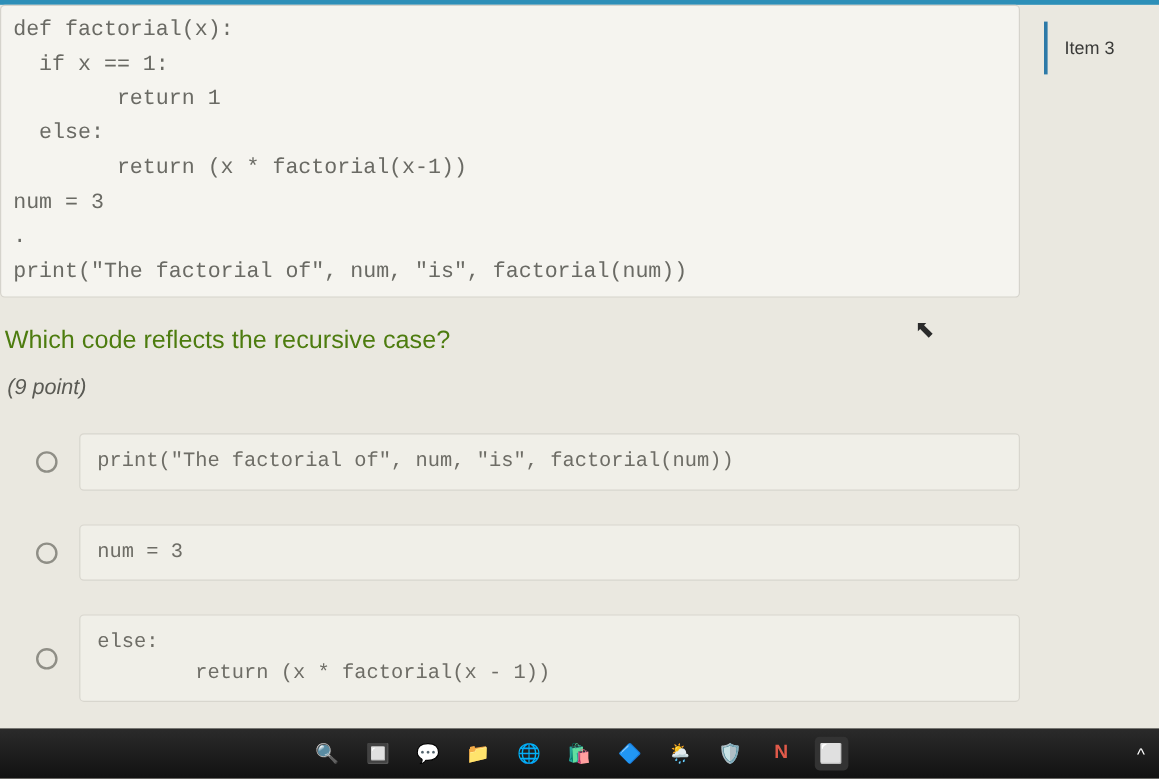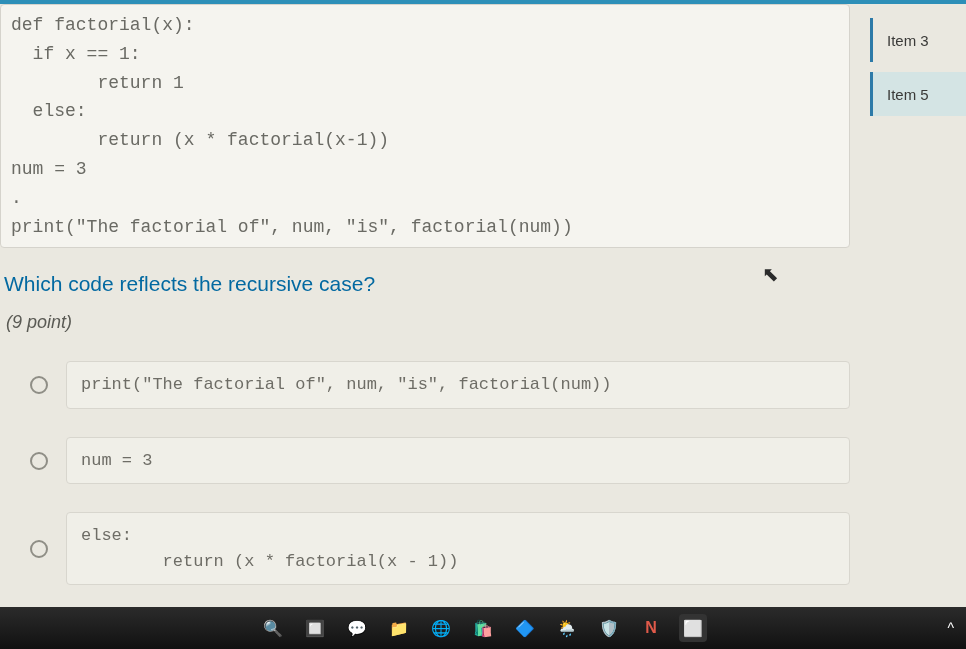--- a/index.html
+++ b/index.html
@@ -31,21 +31,21 @@
       padding: 6px 10px;
       font-family: "Courier New", monospace;
       font-size: 18px;
       color: #6a6a64;
       line-height: 1.6;
       white-space: pre;
       margin-bottom: 20px;
     }
     .question-text {
       font-size: 21px;
-      color: #0369a1;
+      color: #4d7c0f;
       margin: 24px 0 16px 4px;
     }
     .points {
       font-style: italic;
       font-size: 18px;
       color: #5a5a54;
       margin: 0 0 28px 6px;
     }
     .answers {
       padding-left: 30px;
@@ -183,23 +183,20 @@
         <div class="radio"></div>
         <div class="answer-code" style="border:none;background:transparent;">if x == 1:</div>
       </div>
 
     </div>
   </div>
 
   <div class="sidebar">
     <div class="side-item visited">
       <span>Item 3</span>
-    </div>
-    <div class="side-item active">
-      <span>Item 5</span>
     </div>
   </div>
 </div>
 
 <div class="cursor-arrow">⬉</div>
 
 <div class="taskbar">
   <div class="tb-icon" style="color:#ddd;">🔍</div>
   <div class="tb-icon" style="color:#bbb;">🔲</div>
   <div class="tb-icon" style="color:#6db4e8;">💬</div>

